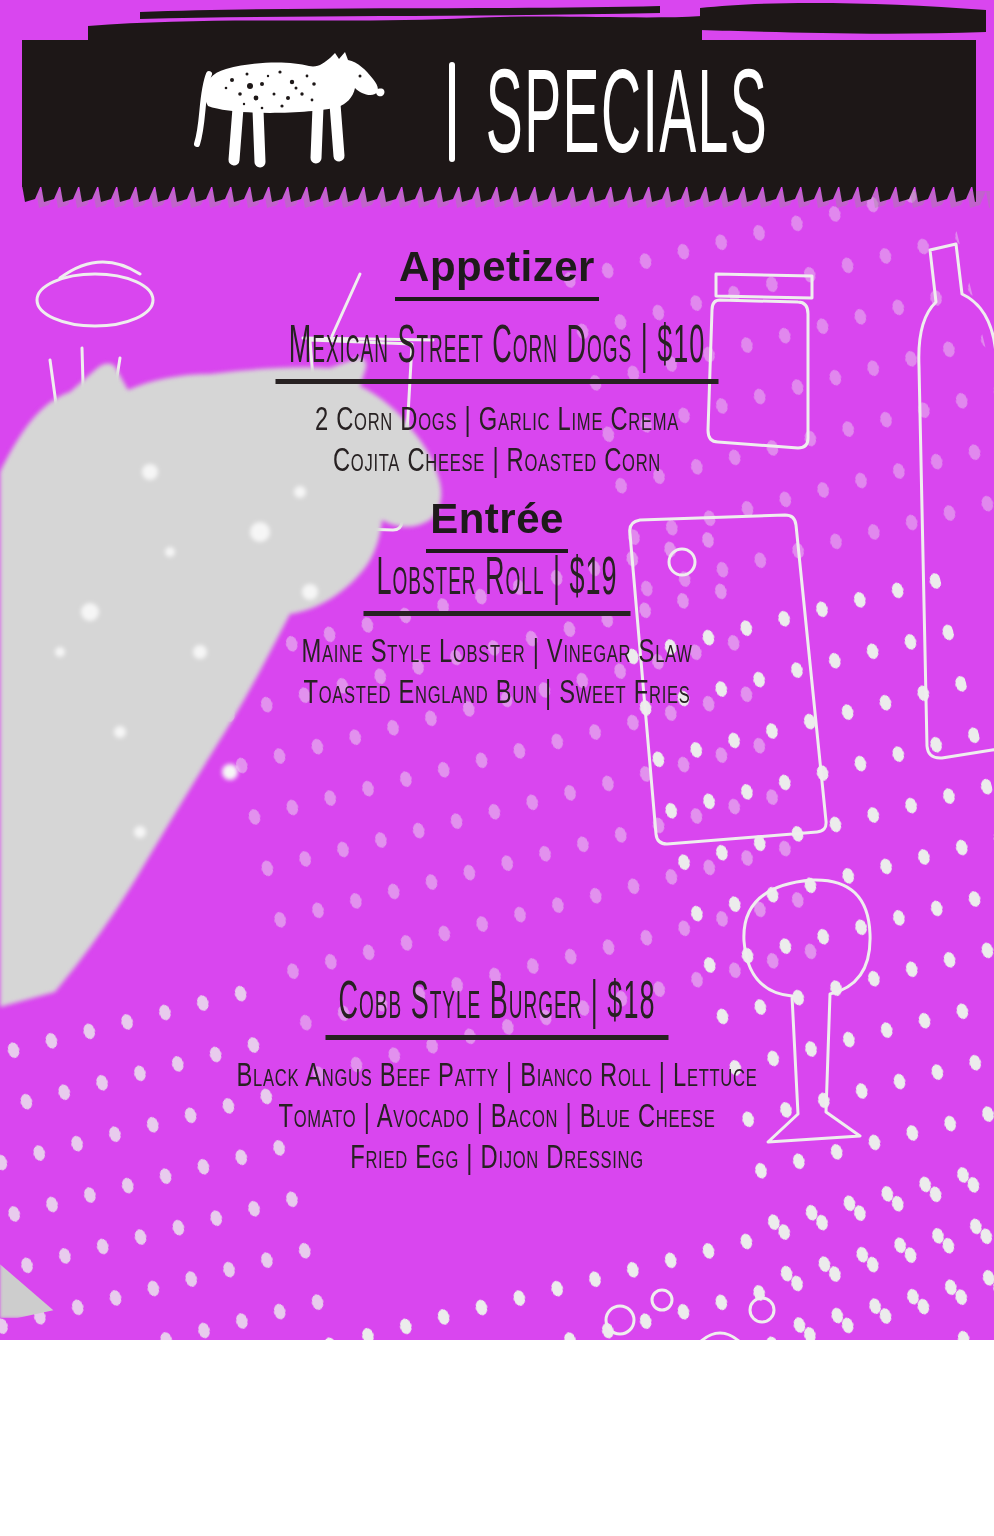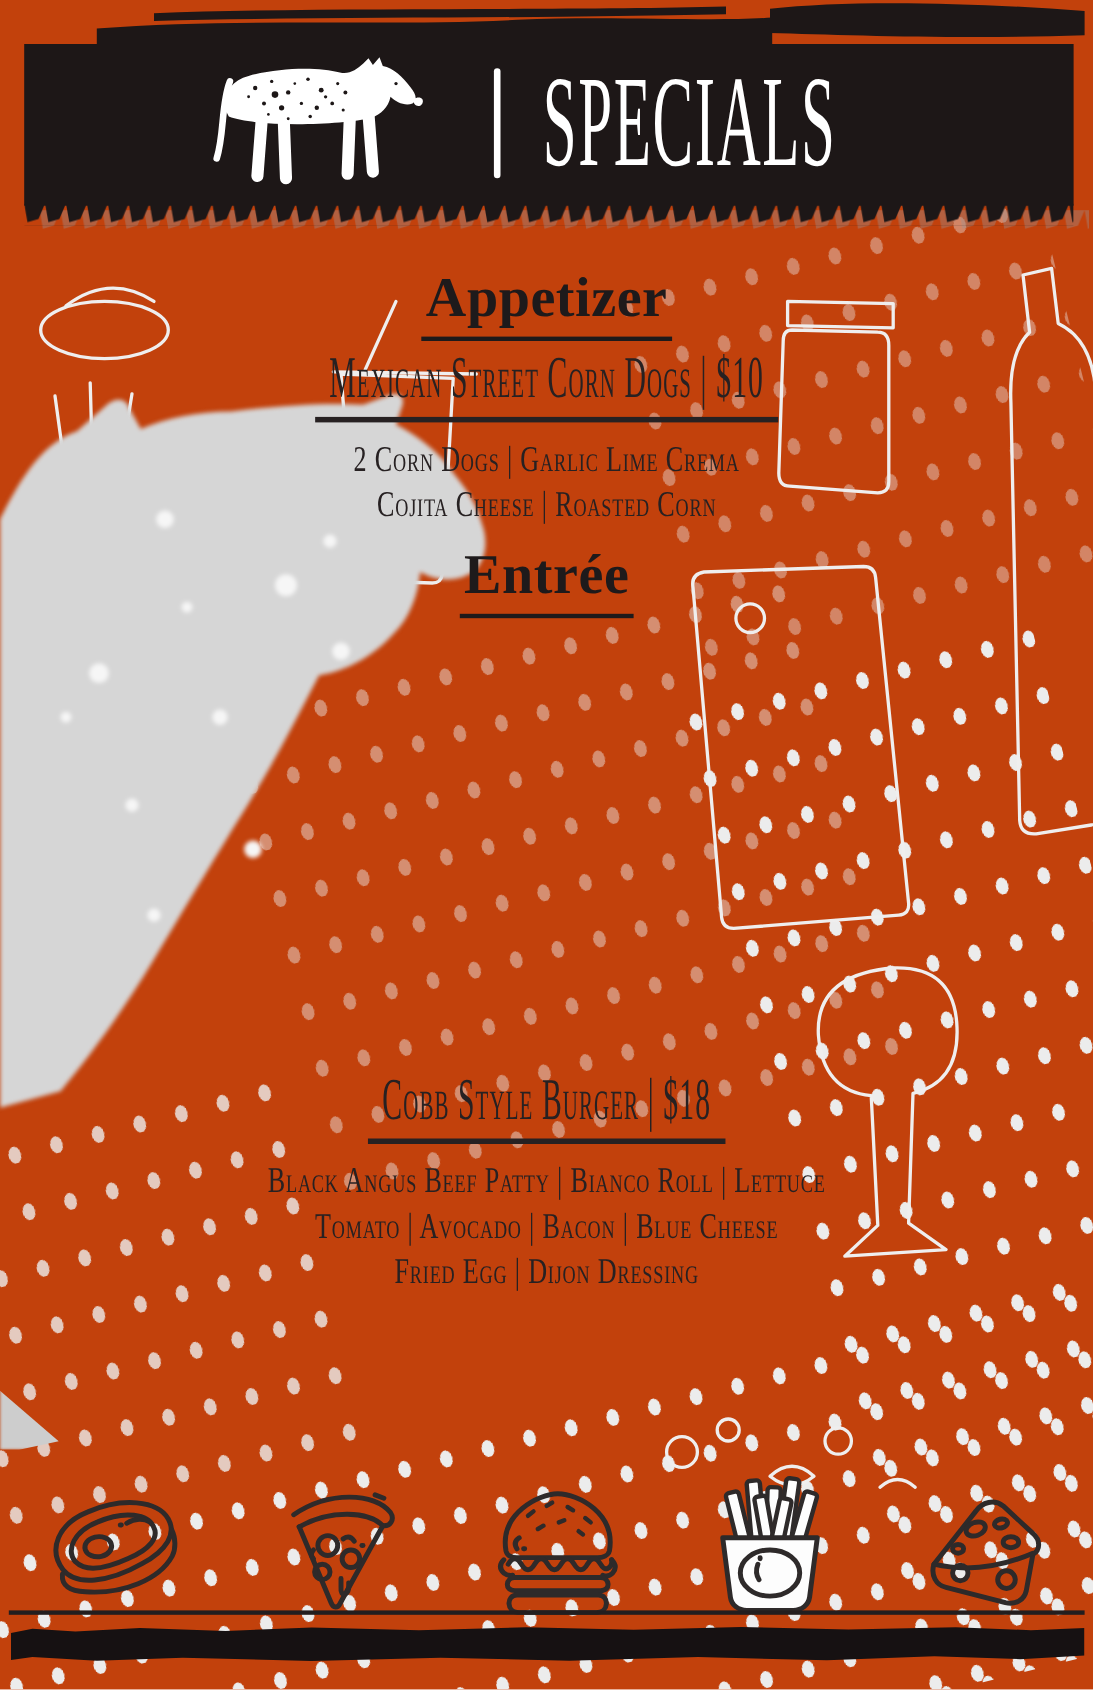--- a/index.html
+++ b/index.html
@@ -1,17 +1,17 @@
 <!DOCTYPE html>
 <html><head>
 <meta charset="utf-8">
 <style>
   html,body{margin:0;padding:0;background:#fff;}
-  .page{position:relative;width:994px;height:1536px;overflow:hidden;background:#c2410c;
-        font-family:Liberation Serif, serif;}
+  .page{position:relative;width:994px;height:1340px;overflow:hidden;background:#d946ef;
+        font-family:Liberation Sans, sans-serif;}
 
   
   .dots{position:absolute;transform:rotate(-14deg);
         background-image:radial-gradient(ellipse 8px 11px at 13px 15px,#ececec 68%,transparent 72%);
         background-size:39px 53px;}
   #dots-right{left:735px;top:590px;width:330px;height:1020px;}
   #dots-bl{left:-80px;top:1290px;width:1180px;height:330px;}
   #dots-left-strip{left:-40px;top:1010px;width:350px;height:360px;opacity:.8;}
   #dots-mid{left:250px;top:580px;width:530px;height:480px;opacity:.45;}
   #dots-top{left:590px;top:215px;width:400px;height:350px;opacity:.4;}
@@ -34,21 +34,21 @@
   .banner-teeth.shadow{left:36px;top:191px;opacity:.38;}
   .banner-cow{position:absolute;left:192px;top:50px;}
   .banner-divider{position:absolute;left:449px;top:62px;width:6px;height:100px;background:#fff;border-radius:3px;}
   .banner-title{position:absolute;left:452px;top:46px;width:350px;height:130px;
         display:flex;align-items:center;justify-content:center;color:#fff;
         font-size:118px;font-weight:400;letter-spacing:3px;white-space:nowrap;
         transform:scaleX(.47);transform-origin:center;}
 
   
   .section-heading{position:absolute;left:0;right:0;text-align:center;color:#1e1a1b;
-        font-weight:700;font-size:51px;line-height:1;letter-spacing:.5px;}
+        font-weight:700;font-size:42px;line-height:1;letter-spacing:.5px;}
   .section-heading span{display:inline-block;padding:0 4px 9px;border-bottom:4px solid #1e1a1b;}
   .menu-item{position:absolute;left:0;right:0;text-align:center;color:#272122;}
   .item-title{transform:scaleX(.5);font-size:54px;line-height:62px;font-variant:small-caps;
         letter-spacing:2px;margin-bottom:14px;white-space:nowrap;}
   .item-title-inner{display:inline-block;padding:0 26px 5px;border-bottom:5px solid #272122;}
   .item-desc{transform:scaleX(.72);font-size:33px;line-height:41px;font-variant:small-caps;
         letter-spacing:1px;white-space:nowrap;}
   #heading-appetizer{top:246px;} #item-corndogs{top:312px;}
   #heading-entree{top:498px;text-align:center;}   #item-lobster{top:544px;}
   #item-deffy{top:726px;}       #item-cobb{top:968px;}   #item-mahi{top:1146px;}
@@ -191,20 +191,27 @@
       <span class="item-title-inner">Mexican Street Corn Dogs | $10</span>
     </div>
     <div class="item-desc">2 Corn Dogs | Garlic Lime Crema</div>
     <div class="item-desc">Cojita Cheese | Roasted Corn</div>
   </div>
 
   <div class="section-heading" id="heading-entree">
     <span>Entrée</span>
   </div>
 
+  <div class="menu-item" id="item-lobster">
+    <div class="item-title">
+      <span class="item-title-inner">Lobster Roll | $19</span>
+    </div>
+    <div class="item-desc">Maine Style Lobster | Vinegar Slaw</div>
+    <div class="item-desc">Toasted England Bun | Sweet Fries</div>
+  </div>
 
 
   <div class="menu-item" id="item-cobb">
     <div class="item-title">
       <span class="item-title-inner">Cobb Style Burger | $18</span>
     </div>
     <div class="item-desc">Black Angus Beef Patty | Bianco Roll | Lettuce</div>
     <div class="item-desc">Tomato | Avocado | Bacon | Blue Cheese</div>
     <div class="item-desc">Fried Egg | Dijon Dressing</div>
   </div>

